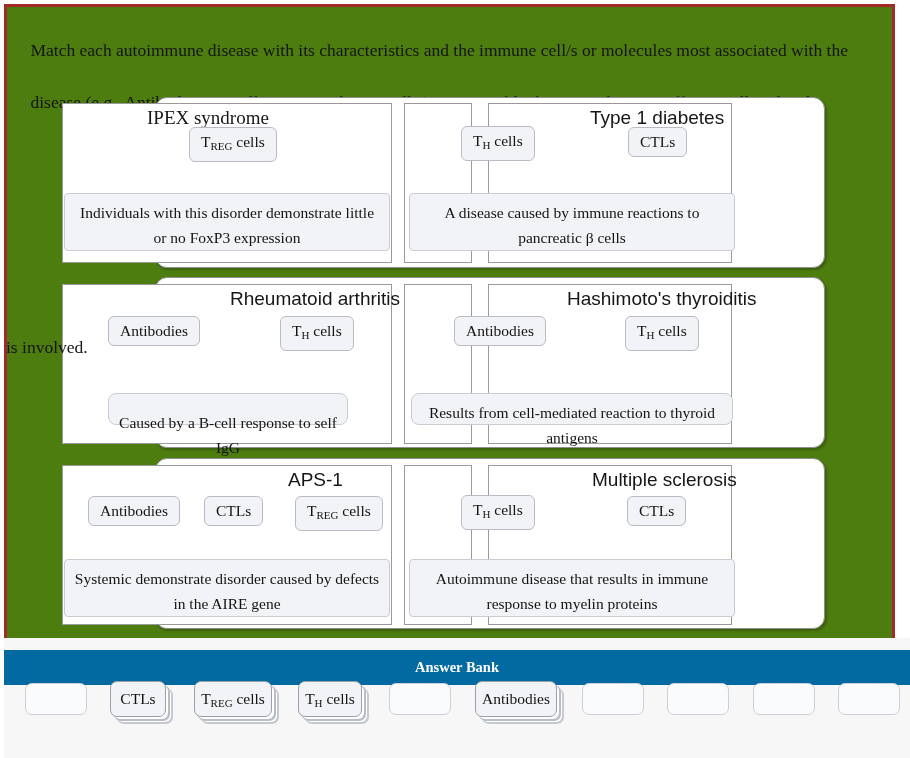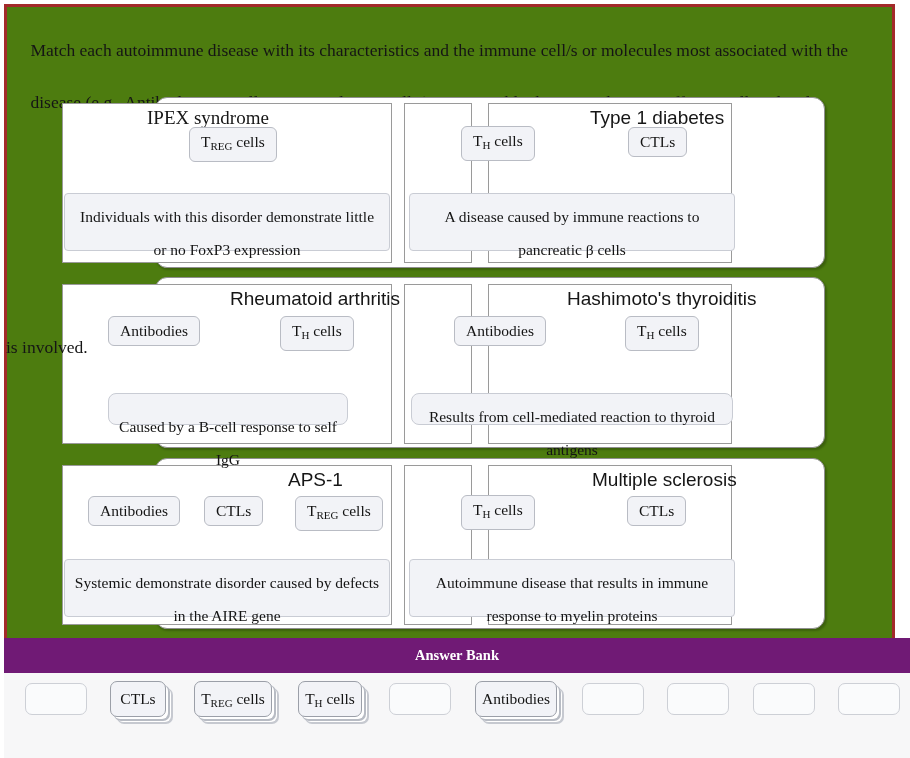--- a/index.html
+++ b/index.html
@@ -112,21 +112,21 @@
   }
 
   
   .desc {
     position: absolute;
     background: #f2f3f7;
     border: 1px solid #c9ccd4;
     border-radius: 4px;
     font-family: "Liberation Serif", serif;
     font-size: 15.5px;
-    line-height: 33px;
+    line-height: 25px;
     color: #141414;
     text-align: center;
     box-sizing: border-box;
     padding: 6px 8px;
     z-index: 2;
   }
   .desc-round { border-radius: 8px; }
 
   
   #answer-bank {
@@ -134,24 +134,24 @@
     left: 4px;
     top: 638px;
     width: 906px;
     height: 120px;
     background: #f7f7f8;
     box-sizing: border-box;
   }
   #answer-bank-header {
     position: absolute;
     left: 0;
-    top: 0;
+    top: 12px;
     width: 906px;
     height: 35px;
-    background: #701a75;
+    background: #0369a1;
     color: #ffffff;
     font-family: "Liberation Serif", serif;
     font-weight: bold;
     font-size: 14.5px;
     line-height: 35px;
     text-align: center;
     box-sizing: border-box;
   }
   #bank-slots {
     position: absolute;

